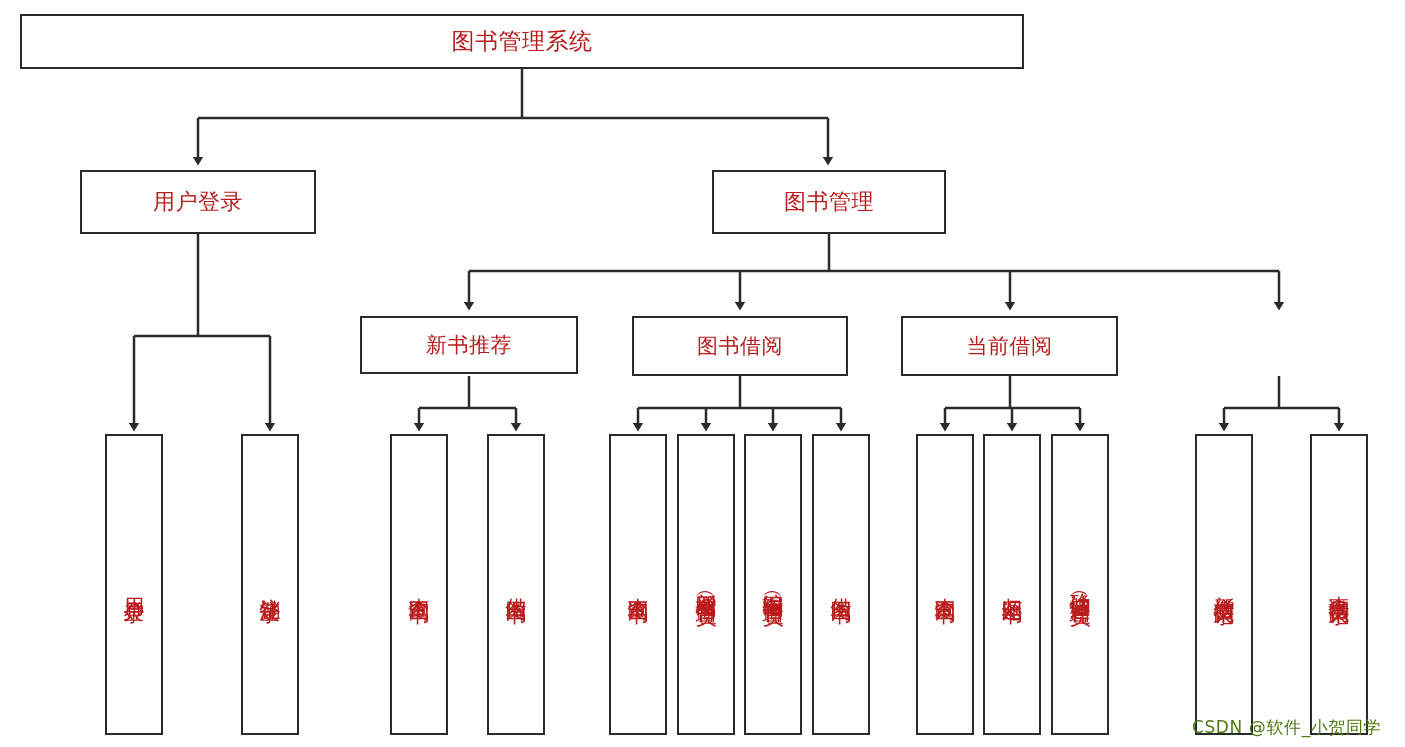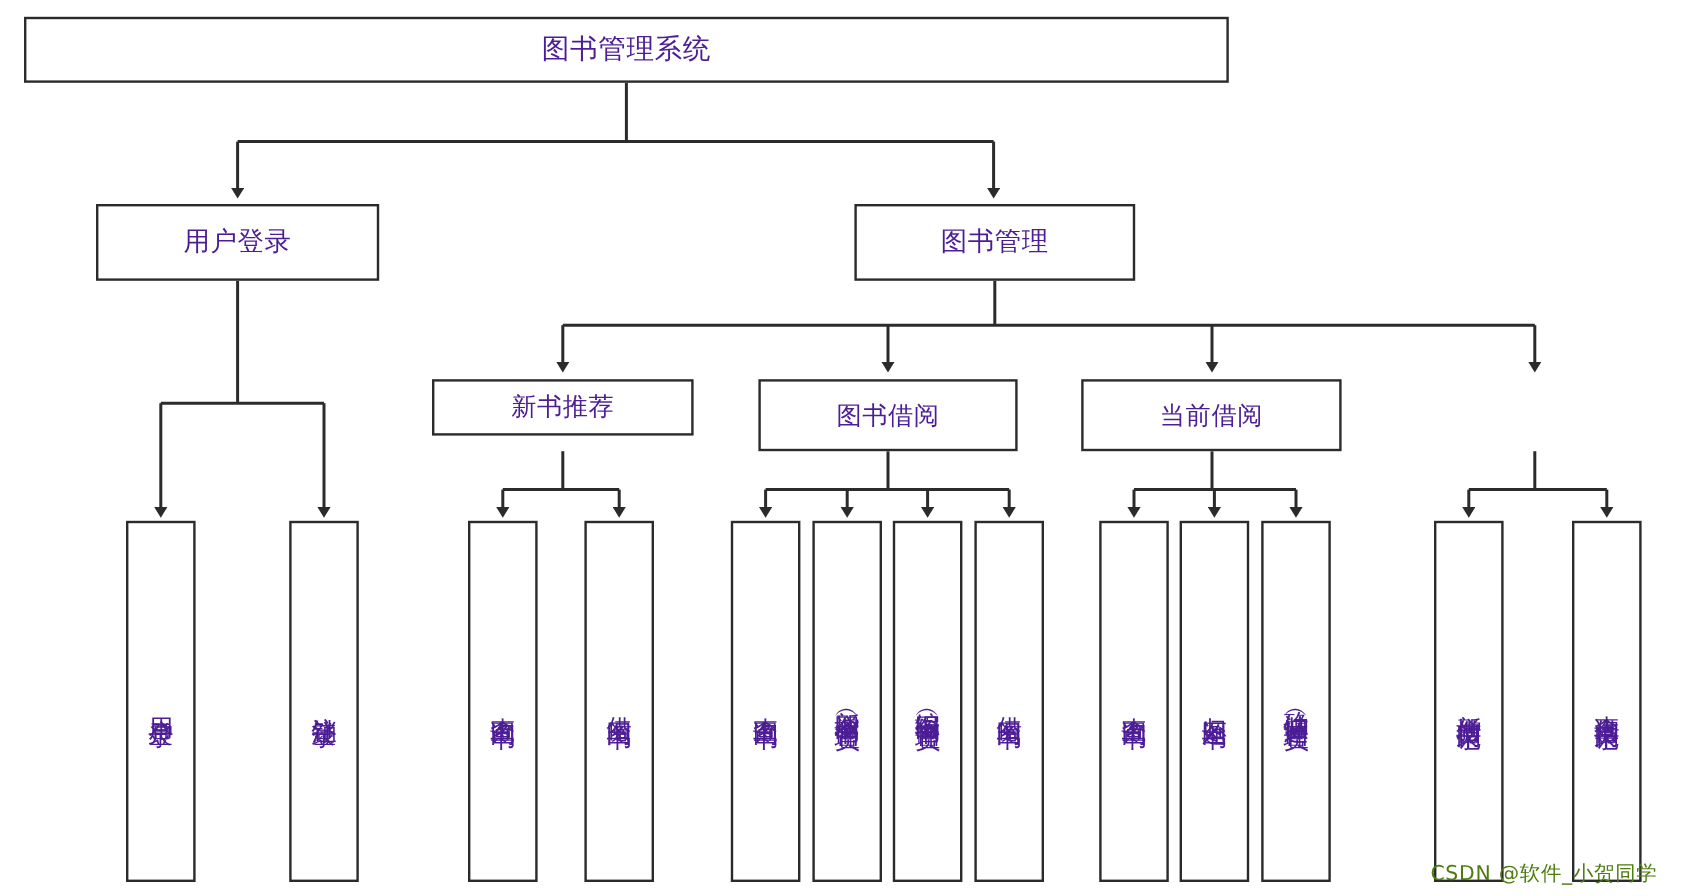--- a/index.html
+++ b/index.html
@@ -25,21 +25,21 @@
     height: 747px;
   }
   .node {
     position: absolute;
     box-sizing: border-box;
     border: 2.5px solid #2b2b2b;
     background: #ffffff;
     display: flex;
     align-items: center;
     justify-content: center;
-    color: #4c1d95;
+    color: #b91c1c;
     z-index: 2;
   }
   .node-label {
     display: block;
     text-align: center;
     line-height: 1.18;
     letter-spacing: 0.5px;
   }
   .node.root .node-label { font-size: 23px; }
   .node.level1 .node-label { font-size: 22px; }
@@ -126,21 +126,21 @@
     <span class="node-label">图书管理系统</span>
   </div>
 
   <div class="node level1" style="left:80px; top:170px; width:236px; height:64px;">
     <span class="node-label">用户登录</span>
   </div>
   <div class="node level1" style="left:712px; top:170px; width:234px; height:64px;">
     <span class="node-label">图书管理</span>
   </div>
 
-  <div class="node level2" style="left:360px; top:316px; width:218px; height:47px;">
+  <div class="node level2" style="left:360px; top:316px; width:218px; height:58px;">
     <span class="node-label">新书推荐</span>
   </div>
   <div class="node level2" style="left:901px; top:316px; width:217px; height:60px;">
     <span class="node-label">当前借阅</span>
   </div>
   <div class="node level2" style="left:632px; top:316px; width:216px; height:60px;">
     <span class="node-label">图书借阅</span>
   </div>
 
   <div class="node leaf" style="left:105px; top:434px; width:58px; height:301px;">

